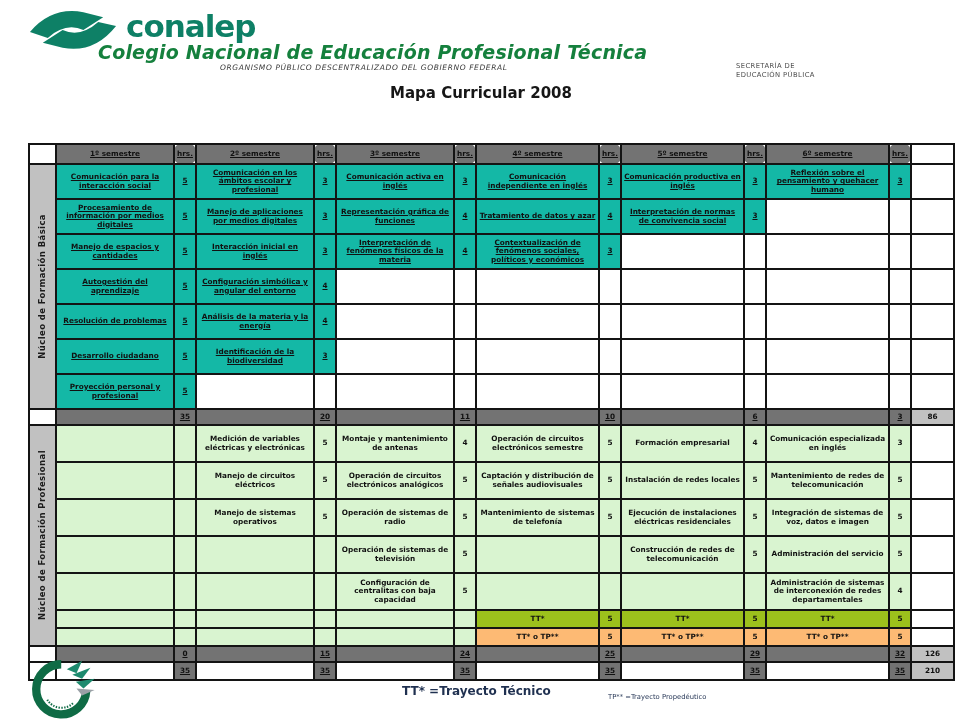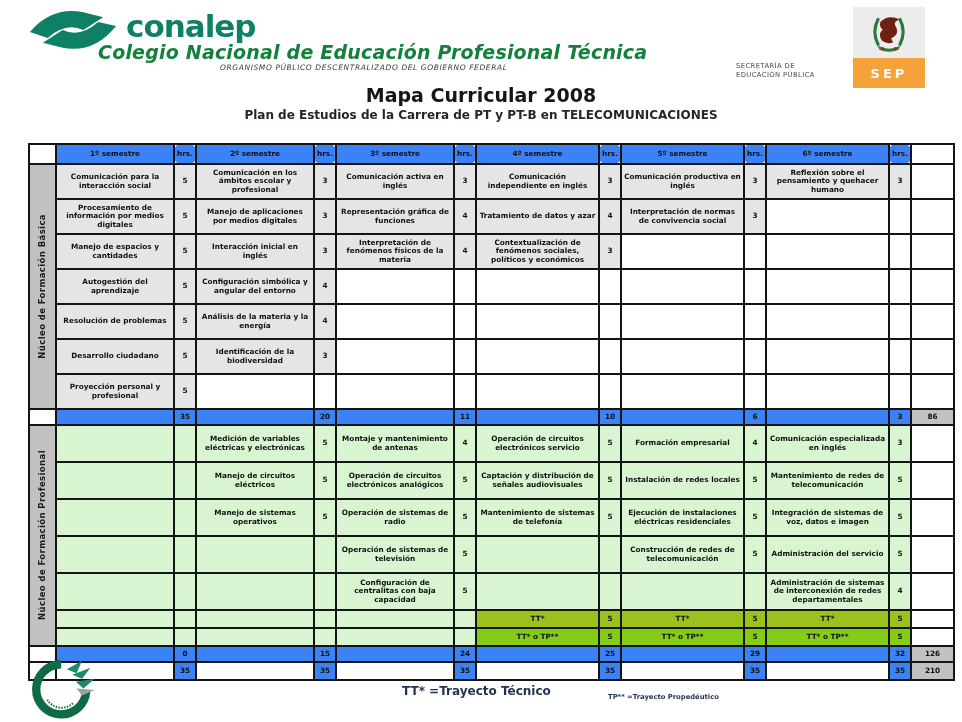--- a/index.html
+++ b/index.html
@@ -15,85 +15,71 @@
             font-size:7.5px;font-style:italic;color:#3a3a3a;letter-spacing:0.6px;}
   .secretaria{position:absolute;left:736px;top:62px;width:112px;text-align:left;
               font-size:6.8px;color:#4c4c4c;letter-spacing:0.4px;line-height:1.35;}
   .sep-block{position:absolute;left:853px;top:7px;width:72px;height:81px;}
   .sep-gray{width:72px;height:51px;background:#ececec;display:flex;
             align-items:center;justify-content:center;}
   .sep-orange{width:72px;height:30px;background:#f5a23b;display:flex;
               align-items:center;justify-content:center;color:#fff;
               font-weight:bold;font-size:13px;letter-spacing:3px;}
   .map-title{position:absolute;left:0;top:84px;width:962px;text-align:center;
-             font-size:19px;font-weight:bold;color:#161616;}
+             font-size:15px;font-weight:bold;color:#161616;}
   .map-subtitle{position:absolute;left:0;top:108px;width:962px;text-align:center;
                 font-size:12px;font-weight:bold;color:#20272e;}
   
   table.curr{position:absolute;left:28px;top:143px;width:925px;
              border-collapse:collapse;table-layout:fixed;}
   table.curr td{border:2px solid #141414;padding:0 2px;text-align:center;
                 vertical-align:middle;font-size:7.3px;font-weight:bold;
                 line-height:1.18;overflow:hidden;}
   td.nb{border:none;background:#fff;}
-  td.g{background:#3b82f6;}
-  td.o{background:#e5e5e5;}
+  td.g{background:#737373;text-decoration:underline;}
+  td.o{background:#14b8a6;text-decoration:underline;}
   td.gr{background:#d9f4d0;}
   td.ol{background:#9cc11c;}
-  td.bl{background:#84cc16;}
+  td.bl{background:#fdba74;}
   td.w{background:#ffffff;}
   td.sem{font-size:9px;}
   td.hh{font-size:8px;border-radius:7px;}
   td.hc{font-size:8px;}
   td.sn{font-size:8px;}
   td.side{background:#c1c1c1;}
   td.grand{background:#c1c1c1;border:3px solid #141414;font-size:9px;}
   .vlabel{writing-mode:vertical-rl;transform:rotate(180deg);margin:0 auto;
           font-size:8.5px;font-weight:bold;color:#1c1c1c;letter-spacing:0.4px;
           white-space:nowrap;}
   tr.trh{height:20px;} tr.trb{height:35px;} tr.trs{height:16px;}
   tr.trp{height:37px;} tr.trt{height:18px;}
   
   .legend-tt{position:absolute;left:402px;top:684px;font-size:12px;font-weight:bold;color:#1f3050;}
-  .legend-tp{position:absolute;left:608px;top:693px;font-size:6.8px;font-weight:bold;color:#1f3050;}
+  .legend-tp{position:absolute;left:608px;top:693px;font-size:6.8px;font-weight:normal;color:#1f3050;}
   .seal{position:absolute;left:18px;top:658px;width:92px;height:64px;}
 </style>
 </head>
 <body>
 
 <div class="page">
 
   <svg class="brand-swoosh" viewBox="0 0 95 52">
     <path d="M4 28 Q26 2 58 8 L78 13 L58 26 Q40 18 22 34 Z" fill="#0e8066"></path>
     <path d="M91 22 Q69 50 37 44 L17 39 L37 26 Q55 34 73 18 Z" fill="#0e8066"></path>
   </svg>
   <div class="brand-name">conalep</div>
   <div class="college">Colegio Nacional de Educación Profesional Técnica</div>
   <div class="org-line">ORGANISMO PÚBLICO DESCENTRALIZADO DEL GOBIERNO FEDERAL</div>
 
   <div class="secretaria">
     <div>SECRETARÍA DE</div>
     <div>EDUCACIÓN PÚBLICA</div>
   </div>
-  <div class="sep-block">
-    <div class="sep-gray">
-      <svg width="42" height="44" viewBox="0 0 40 42">
-        <path d="M10 7 Q3 20 10 33" stroke="#2d7a3a" stroke-width="3" fill="none"></path>
-        <path d="M30 7 Q37 20 30 33" stroke="#2d7a3a" stroke-width="3" fill="none"></path>
-        <path d="M12 10 Q20 3 30 8 Q24 10 26 14 Q31 22 22 26 L24 30 Q17 32 13 28 Q9 22 14 18 Q10 14 12 10 Z" fill="#6e2014"></path>
-        <path d="M9 33 Q20 39 31 33 L29 37 Q20 41 11 37 Z" fill="#2d7a3a"></path>
-        <circle cx="14" cy="36" r="1.6" fill="#b02a1a"></circle>
-        <circle cx="26" cy="36" r="1.6" fill="#b02a1a"></circle>
-      </svg>
-    </div>
-    <div class="sep-orange">SEP</div>
-  </div>
 
   <div class="map-title">Mapa Curricular 2008</div>
-  <div class="map-subtitle">Plan de Estudios de la Carrera de PT y PT-B en TELECOMUNICACIONES</div>
 
   <table class="curr">
     <colgroup>
       <col style="width:27px">
         <col style="width:118px">
         <col style="width:22px">
       <col style="width:118px">
         <col style="width:22px">
         <col style="width:118px">
       <col style="width:22px">
@@ -253,21 +239,21 @@
     <tr class="trp">
       <td class="side" rowspan="7">
         <div class="vlabel">Núcleo de Formación Profesional</div>
       </td>
       <td class="gr"></td>
       <td class="gr hc"></td>
       <td class="gr">Medición de variables eléctricas y electrónicas</td>
       <td class="gr hc">5</td>
       <td class="gr">Montaje y mantenimiento de antenas</td>
       <td class="gr hc">4</td>
-      <td class="gr">Operación de circuitos electrónicos servicio</td>
+      <td class="gr">Operación de circuitos electrónicos semestre</td>
       <td class="gr hc">5</td>
       <td class="gr">Formación empresarial</td>
       <td class="gr hc">4</td>
       <td class="gr">Comunicación especializada en inglés</td>
       <td class="gr hc">3</td>
       <td class="nb"></td>
     </tr>
     <tr class="trp">
       <td class="gr"></td>
       <td class="gr hc"></td>

